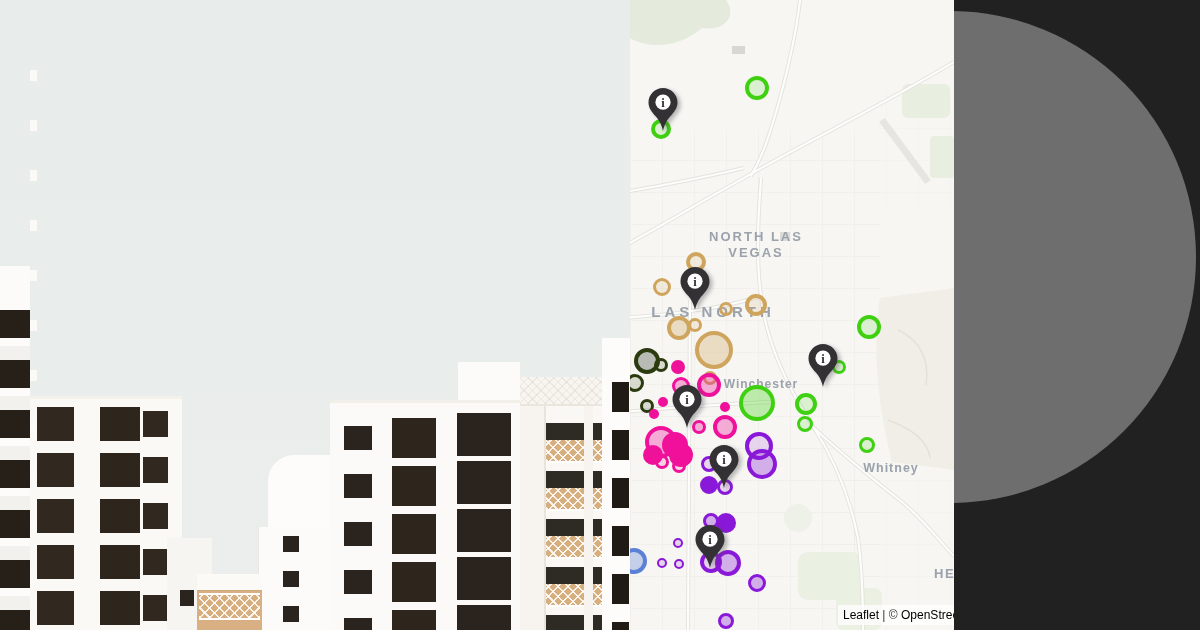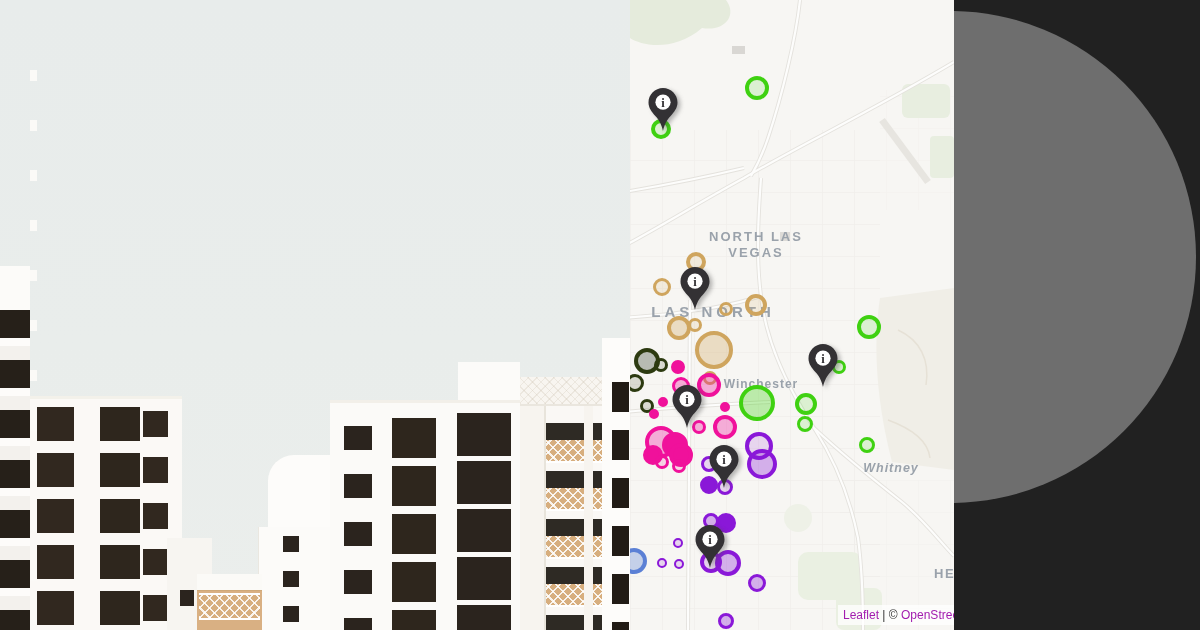--- a/index.html
+++ b/index.html
@@ -77,21 +77,21 @@
   
   .map{position:absolute;left:630px;top:0;width:324px;height:630px;overflow:hidden;
        background:#f7f6f3;cursor:grab;}
   .map svg.base{position:absolute;left:0;top:0;}
   .place-label{position:absolute;transform:translate(-50%,-50%);color:#9aa2ab;font-weight:700;
                text-align:center;white-space:nowrap;line-height:1.25;}
   .marker{position:absolute;border-radius:50%;box-sizing:border-box;}
   .pin{position:absolute;filter:drop-shadow(3px 2px 2px rgba(70,70,70,.38));}
   .attribution{position:absolute;left:208px;top:605px;height:20px;line-height:20px;
                padding:0 5px;background:rgba(255,255,255,.75);font-size:12px;white-space:nowrap;}
-  .attribution a{text-decoration:none;color:#a21caf;cursor:pointer;}
+  .attribution a{text-decoration:none;color:#000000;cursor:pointer;}
   .attribution .sep{color:#333;}
 
   
   .panel{position:absolute;left:954px;top:0;width:246px;height:630px;background:#212121;overflow:hidden;}
   .panel-circle{position:absolute;left:-250px;top:11px;width:492px;height:492px;border-radius:50%;
                 background:#6e6e6e;}
 </style>
 </head>
 <body>
 
@@ -208,21 +208,21 @@
         <div class="place-label" style="left: 126px; top: 245px; font-size: 13px; letter-spacing: 2px;">
           <div>NORTH LAS</div>
           <div>VEGAS</div>
         </div>
         <div class="place-label" style="left: 83px; top: 312px; font-size: 15px; letter-spacing: 4px;">
           <div>LAS NORTH</div>
         </div>
         <div class="place-label" style="left: 131px; top: 384px; font-size: 12px; letter-spacing: 1px;">
           <div>Winchester</div>
         </div>
-        <div class="place-label" style="left: 261px; top: 469px; font-size: 12.5px; letter-spacing: 1px; font-style: italic;">
+        <div class="place-label" style="left: 261px; top: 469px; font-size: 12.5px; letter-spacing: 1px;">
           <div>Whitney</div>
         </div>
         <div class="place-label" style="left: 320px; top: 574px; font-size: 13px; letter-spacing: 1.5px;">
           <div>HEN</div>
         </div>
       </div>
     <div id="markers-layer">
         <div class="marker" style="left: 115px; top: 76px; height: 24px; width: 24px; border: 4px solid rgb(63, 209, 17); background: rgba(63, 209, 17, 0.15);"></div>
         <div class="marker" style="left: 21px; top: 119px; height: 20px; width: 20px; border: 4px solid rgb(63, 209, 17); background: rgba(63, 209, 17, 0.15);"></div>
         <div class="marker" style="left: 227px; top: 315px; height: 24px; width: 24px; border: 4px solid rgb(63, 209, 17); background: rgba(63, 209, 17, 0.15);"></div>

